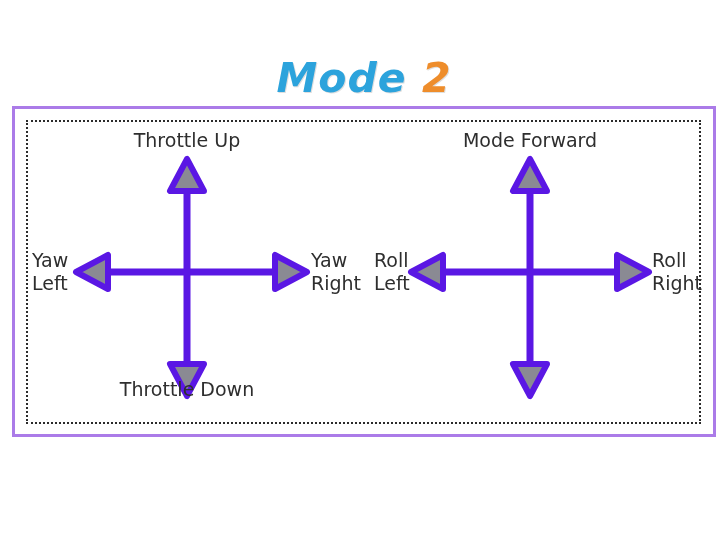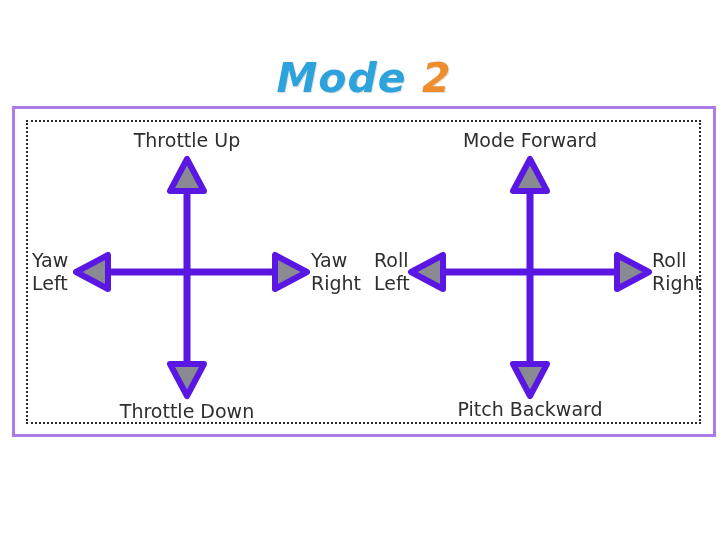--- a/index.html
+++ b/index.html
@@ -133,32 +133,31 @@
     </g>
 
     <g>
       <line class="shaft" x1="438" y1="272" x2="622" y2="272"></line>
       <polygon class="head" points="411,272 443,255 443,289"></polygon>
       <polygon class="head" points="649,272 617,255 617,289"></polygon>
     </g>
   </svg>
 
   <div class="lbl center" style="left:187px; top:129px;">Throttle Up</div>
-  <div class="lbl center" style="left:187px; top:400px;">Throttle Down</div>
+  <div class="lbl center" style="left:187px; top:378px;">Throttle Down</div>
   <div class="lbl" style="left:32px; top:249px;">
     <div>Yaw</div>
     <div>Left</div>
   </div>
   <div class="lbl" style="left:311px; top:249px;">
     <div>Yaw</div>
     <div>Right</div>
   </div>
 
   <div class="lbl center" style="left:530px; top:129px;">Mode Forward</div>
-  <div class="lbl center" style="left:530px; top:398px;">Pitch Backward</div>
   <div class="lbl" style="left:374px; top:249px;">
     <div>Roll</div>
     <div>Left</div>
   </div>
   <div class="lbl" style="left:652px; top:249px;">
     <div>Roll</div>
     <div>Right</div>
   </div>
 
 

